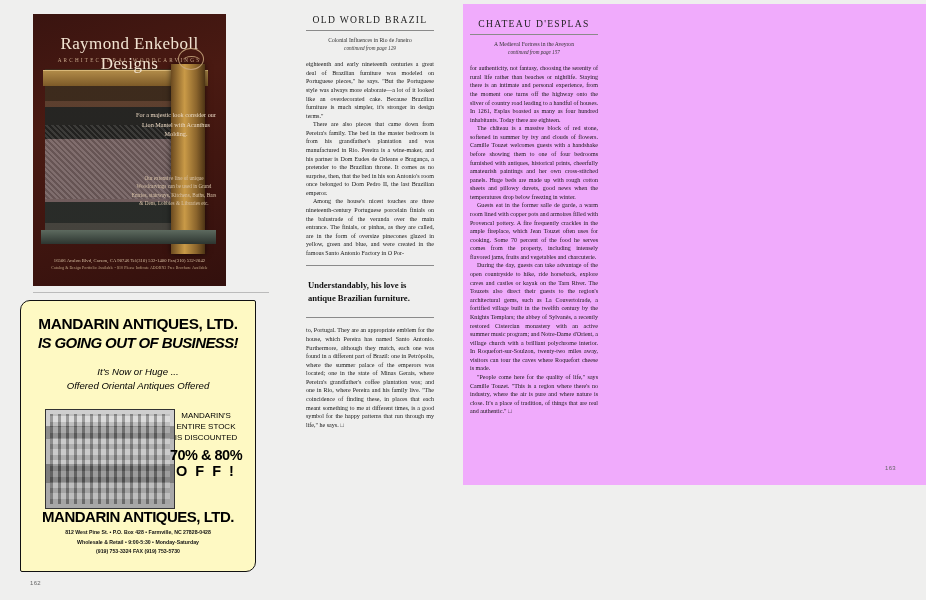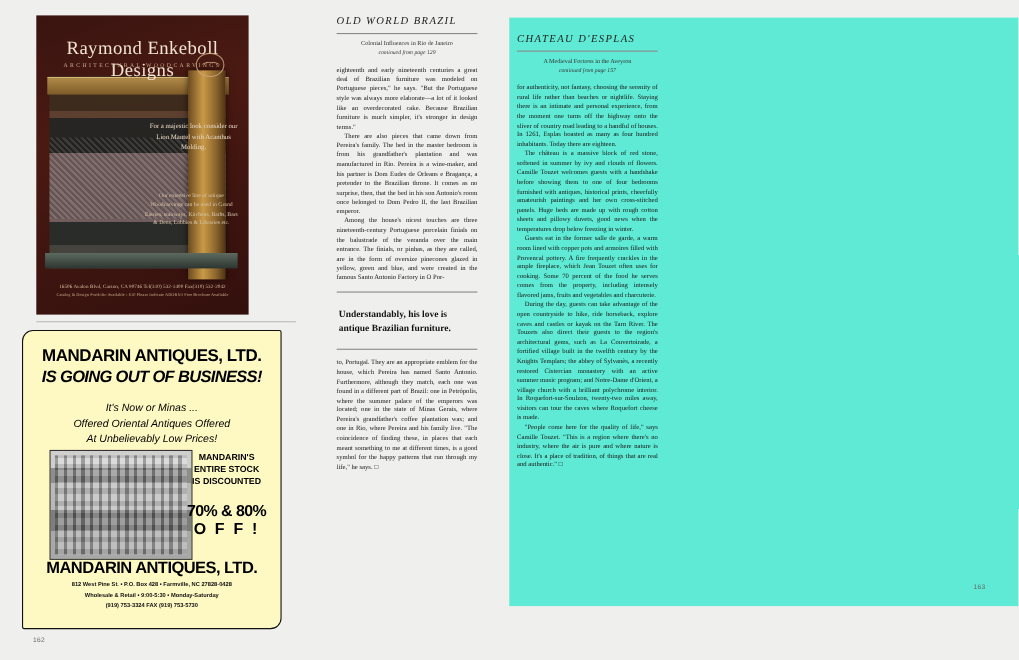--- a/index.html
+++ b/index.html
@@ -7,21 +7,21 @@
     width: 926px; height: 600px;
     background: #eeeeee;
     font-family: "Liberation Serif", serif;
     overflow: hidden;
     position: relative;
   }
   .spread { position: relative; width: 926px; height: 600px; background:#efefee; }
 
   
   .page-left { position:absolute; left:0; top:0; width:463px; height:600px; background:#efefee; }
-  .page-right { position:absolute; left:463px; top:16px; width:463px; height:535px; background:#5eead4; }
+  .page-right { position:absolute; left:463px; top:4px; width:463px; height:481px; background:#f0abfc; }
 
   .folio { position:absolute; bottom:14px; font-family:"Liberation Sans",sans-serif; font-size:6px; color:#666; letter-spacing:.3px; }
   .folio-left { left:30px; }
   .folio-right { right:30px; }
 
   
   .enkeboll {
     position:absolute; left:33px; top:14px; width:193px; height:272px;
     background: linear-gradient(160deg,#3a1410 0%, #4a1a12 35%, #33100d 100%);
     overflow:hidden;
@@ -105,41 +105,40 @@
       linear-gradient(180deg,#cfcfcf 0 16%, #8d8d8d 16% 30%, #b9b9b9 30% 55%, #7d7d7d 55% 74%, #a8a8a8 74% 100%);
     border:1px solid #333;
   }
   .mand-photo:before{
     content:""; position:absolute; inset:4px;
     background: repeating-linear-gradient(90deg, rgba(0,0,0,.35) 0 3px, rgba(255,255,255,.25) 3px 8px),
                 repeating-linear-gradient(0deg, rgba(0,0,0,.22) 0 5px, rgba(255,255,255,.12) 5px 11px);
     opacity:.75;
   }
   .mand-right { position:absolute; right:10px; top:110px; width:78px; text-align:center; }
-  .mand-stock { font-size:8px; font-weight:700; line-height:1.35; color:#000; }
-  .mand-pct { font-size:14.5px; font-weight:700; margin-top:14px; letter-spacing:-.5px; }
+  .mand-stock { font-size:8px; font-weight:400; line-height:1.35; color:#000; }
+  .mand-pct { font-size:14.5px; font-weight:700; margin-top:4px; letter-spacing:-.5px; }
   .mand-off { font-size:14.5px; font-weight:700; letter-spacing:2px; margin-top:0; }
   .mand-foot-name {
     position:absolute; left:0; bottom:46px; width:100%; text-align:center;
     font-size:15px; font-weight:700; letter-spacing:-.5px;
   }
   .mand-foot-addr {
     position:absolute; left:0; bottom:14px; width:100%; text-align:center;
     font-size:5.2px; line-height:1.85; font-weight:700; color:#111;
   }
 
   
   .col { position:absolute; font-family:"Liberation Serif",serif; }
   .col-brazil { left:306px; top:14px; width:128px; height:558px; }
   .col-chateau { left:470px; top:14px; width:128px; height:558px; }
 
   .col-title {
-    font-size:9.6px; letter-spacing:1.3px; color:#222;
+    text-align:center; font-size:9.6px; letter-spacing:1.3px; color:#222;
     padding-bottom:5px;
-    font-style:italic;
   }
   .col-rule { border-bottom:.6px solid #8a8a8a; margin-bottom:5px; }
   .col-deck { text-align:center; font-size:5.6px; line-height:1.5; color:#333; }
   .col-deck i { font-size:5.2px; }
   .col-body {
     margin-top:7px; font-size:6.05px; line-height:1.42; text-align:justify;
     color:#171717; hyphens:auto;
   }
   .col-body p { text-indent:7px; margin-bottom:0; }
   .col-body p.noind { text-indent:0; }
@@ -174,23 +173,22 @@
         <div class="enk-addr2">Catalog &amp; Design Portfolio Available - $10   Please Indicate ADORN3   Free Brochure Available</div>
       </div>
     </div>
 
     <div class="rule-left-top"></div>
 
     <div class="mandarin">
       <div class="mand-h1">MANDARIN ANTIQUES, LTD.</div>
       <div class="mand-h2">IS GOING OUT OF BUSINESS!</div>
       <div class="mand-sub">
-        <div>It's Now or Minas ...</div>
+        <div>It's Now or Huge ...</div>
         <div>Offered Oriental Antiques Offered</div>
-        <div>At Unbelievably Low Prices!</div>
       </div>
       <div class="mand-photo"></div>
       <div class="mand-right">
         <div class="mand-stock">
           <div>MANDARIN'S</div>
           <div>ENTIRE STOCK</div>
           <div>IS DISCOUNTED</div>
         </div>
         <div class="mand-pct">70% &amp; 80%</div>
         <div class="mand-off">O F F !</div>

